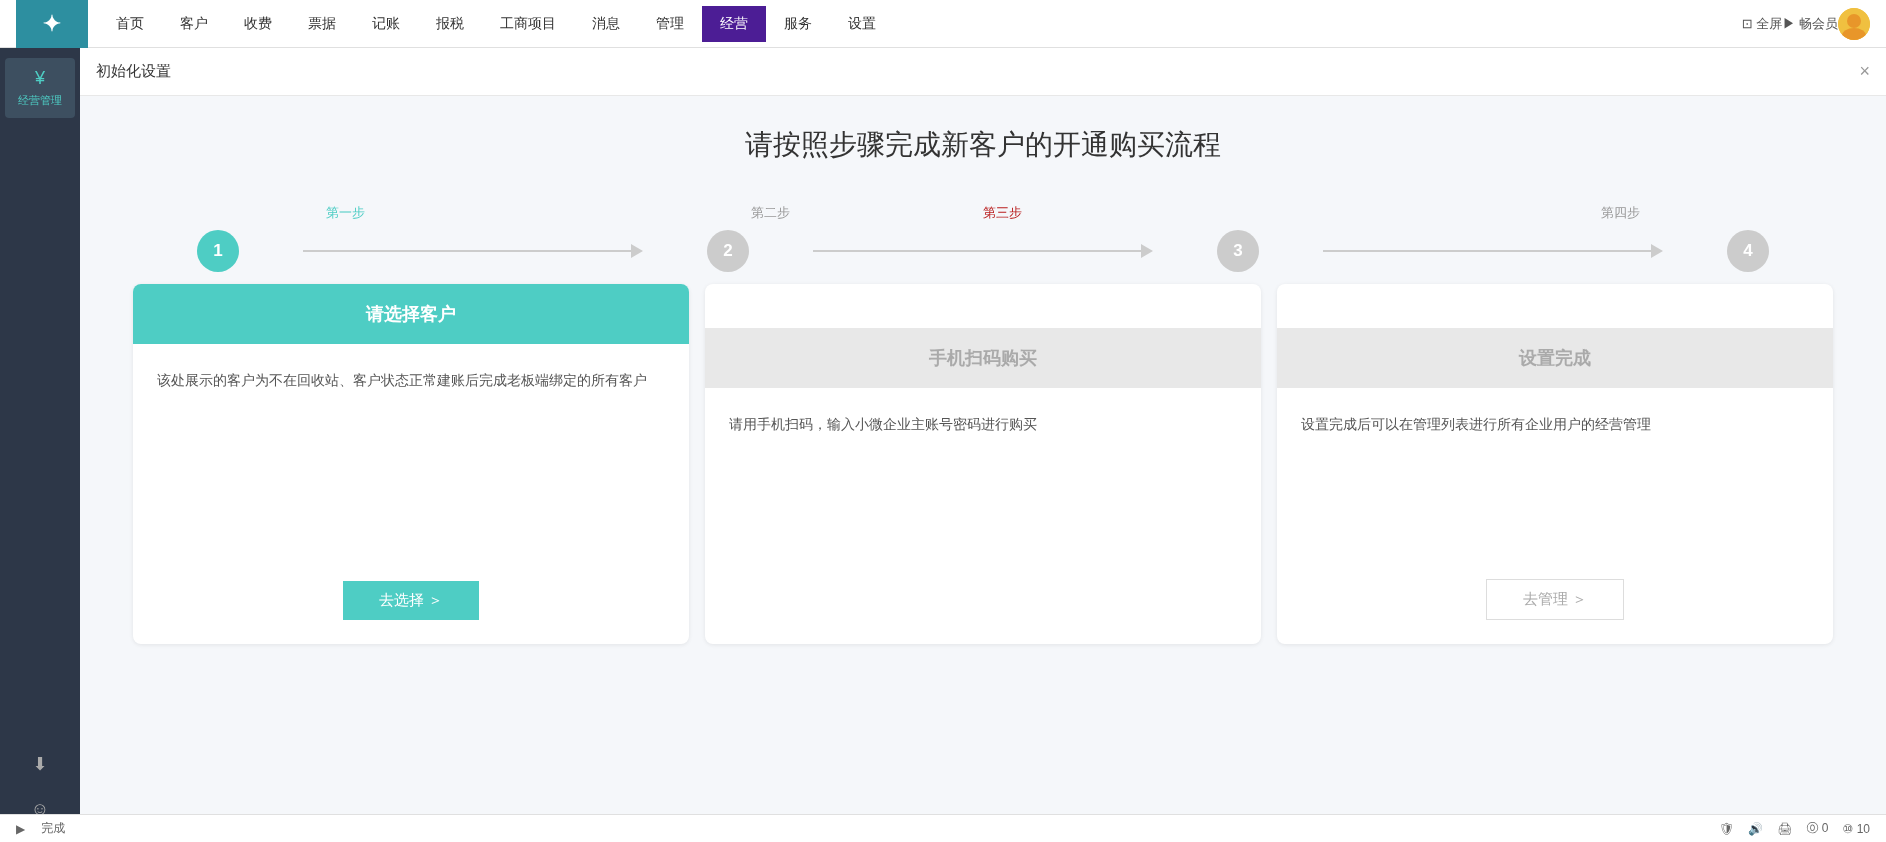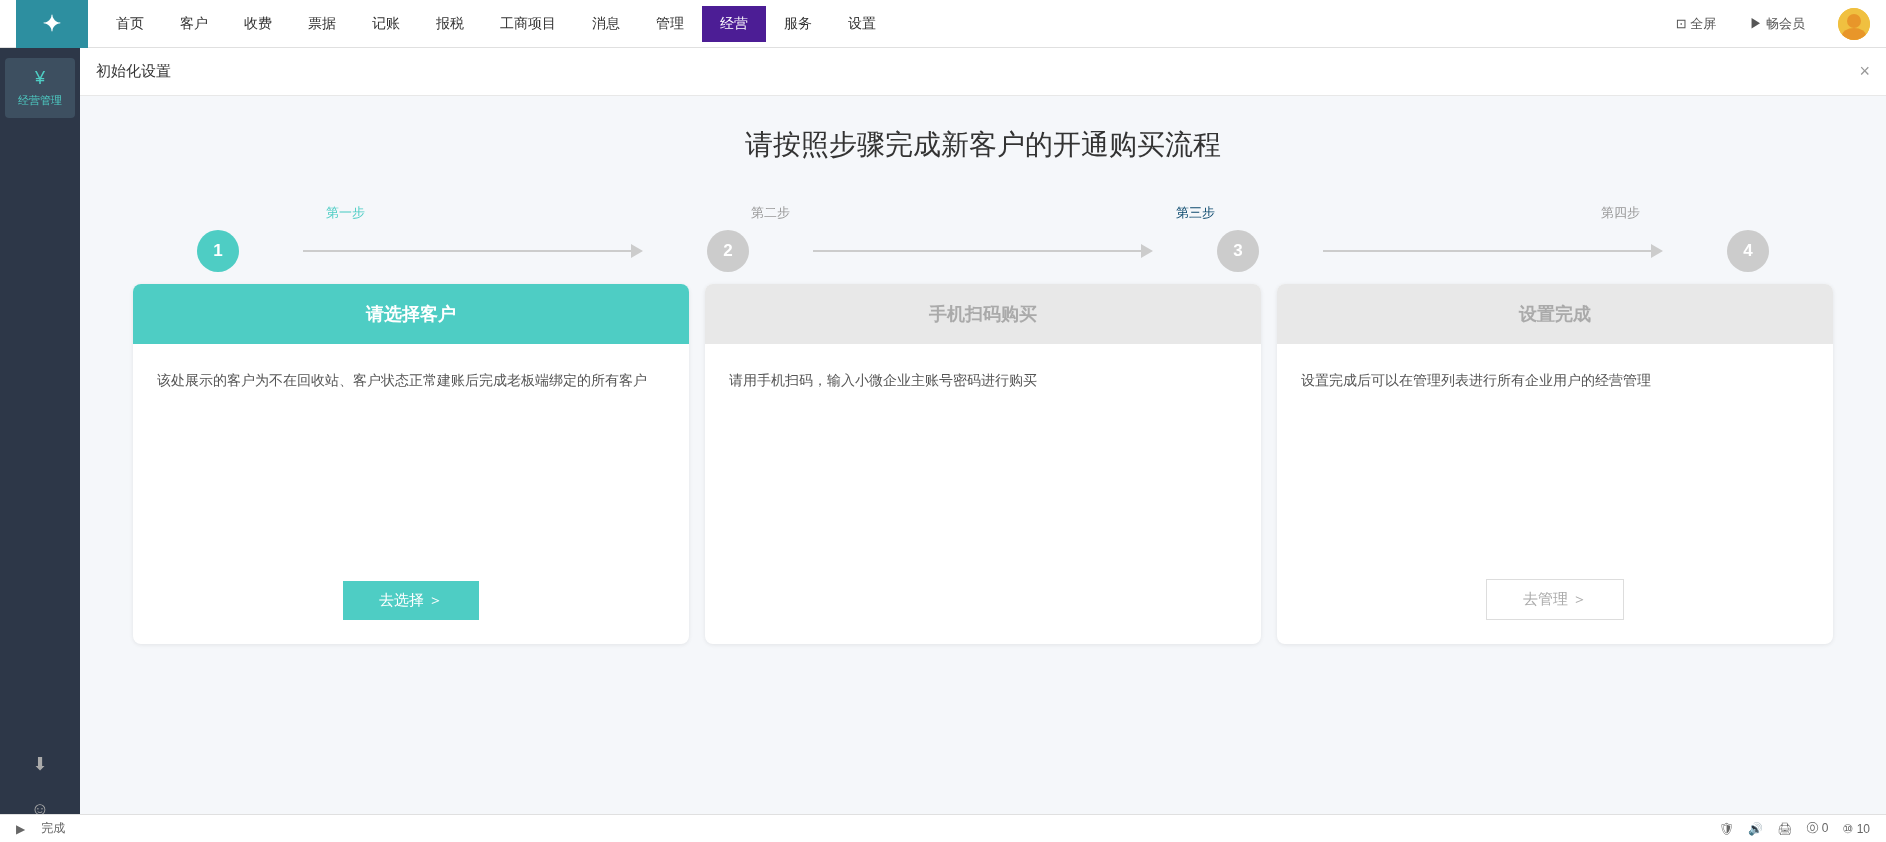--- a/index.html
+++ b/index.html
@@ -15,21 +15,21 @@
     .top-nav-logo {
       width: 72px; display: flex; align-items: center; justify-content: center;
       background: #2d8fa0; height: 48px; margin-right: 10px;
     }
     .logo-icon { color: #fff; font-size: 22px; font-weight: bold; }
     .nav-item {
       padding: 0 18px; height: 36px; display: flex; align-items: center;
       color: #333; font-size: 14px; cursor: pointer; white-space: nowrap;
     }
     .nav-item.active { background: #4c1d95; color: #fff; }
-    .nav-right { margin-left: auto; display: flex; align-items: center; gap: 33px; justify-content: space-between; }
+    .nav-right { margin-left: auto; display: flex; align-items: center; gap: 0; justify-content: space-between; }
     .nav-right-item { color: #555; font-size: 13px; cursor: pointer; display: flex; align-items: center; gap: 4px; }
     .avatar { width: 32px; height: 32px; border-radius: 50%; background: #f0c040; display: flex; align-items: center; justify-content: center; overflow: hidden; }
 
     
     .sidebar {
       position: absolute; left: 0; top: 48px; bottom: 0;
       width: 80px; background: #2d3748; display: flex; flex-direction: column;
       align-items: center; padding-top: 10px; gap: 4px;
     }
     .sidebar-item {
@@ -69,21 +69,21 @@
     .step-card {
       flex: 1; background: #fff; border-radius: 8px;
       overflow: hidden; box-shadow: 0 1px 4px rgba(0,0,0,0.08);
       display: flex; flex-direction: column;
       min-height: 360px;
     }
     .card-header {
       padding: 18px; text-align: center; font-size: 18px; font-weight: bold;
     }
     .card-header.active { background: #4ecdc4; color: #fff; }
-    .card-header.inactive { background: #e8e8e8; color: #aaa; }
+    .card-header.inactive { background: #e8e8e8; color: #aaa; margin-top: 44px; }
     .card-body {
       padding: 24px 24px 16px; font-size: 14px; color: #555; line-height: 1.8;
       flex: 1;
     }
     .card-footer {
       padding: 16px 24px 24px; display: flex; justify-content: center;
     }
     .card-btn {
       padding: 10px 36px; border-radius: 0; font-size: 15px;
       border: none; cursor: pointer; display: flex; align-items: center; gap: 6px;
@@ -155,21 +155,21 @@
   </div>
 
   <div class="wizard-container">
     <div class="wizard-heading">请按照步骤完成新客户的开通购买流程</div>
 
     <div style="width:100%;max-width:1700px;margin-bottom:12px;">
 
       <div style="display:flex;width:100%;">
         <div style="flex:1;text-align:center;font-size:13px;color:#4ecdc4;padding-bottom:8px;">第一步</div>
         <div style="flex:1;text-align:center;font-size:13px;color:#999;padding-bottom:8px;">第二步</div>
-        <div style="flex:1;text-align:center;font-size:13px;color:#0c4a6e;padding-bottom:8px;">第三步</div>
+        <div style="flex:1;text-align:left;font-size:13px;color:#b91c1c;padding-bottom:8px;">第三步</div>
         <div style="flex:1;text-align:center;font-size:13px;color:#999;padding-bottom:8px;">第四步</div>
       </div>
 
       <div style="display:flex;align-items:center;width:100%;">
 
         <div style="flex:1;display:flex;justify-content:center;">
           <div style="width:42px;height:42px;border-radius:50%;background:#4ecdc4;display:flex;align-items:center;justify-content:center;color:#fff;font-size:17px;font-weight:bold;">1</div>
         </div>
 
         <div style="flex:2;display:flex;align-items:center;">

